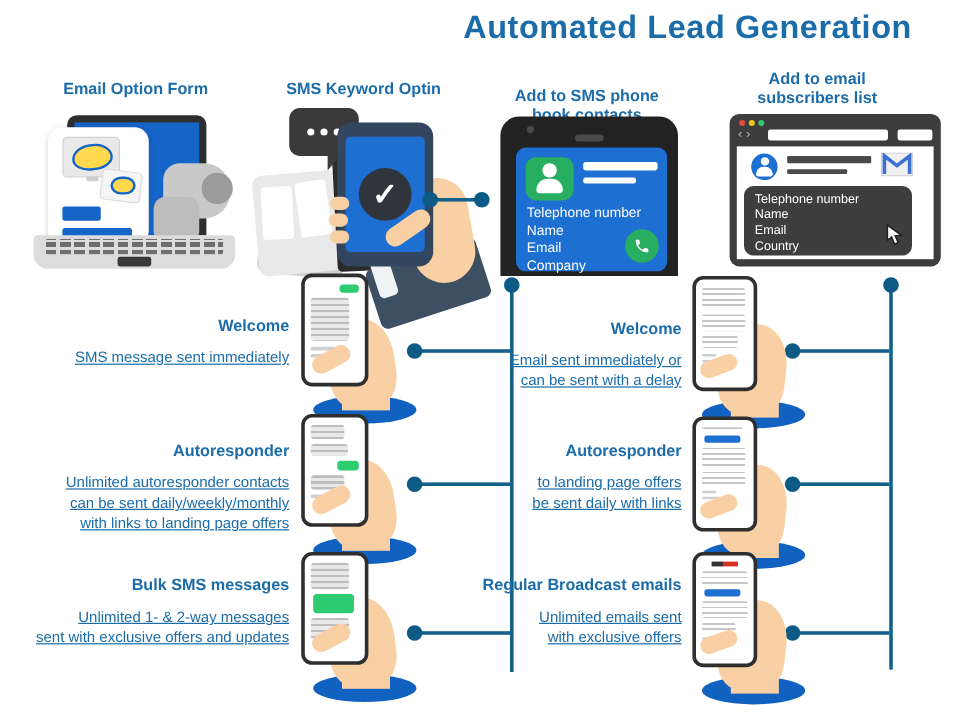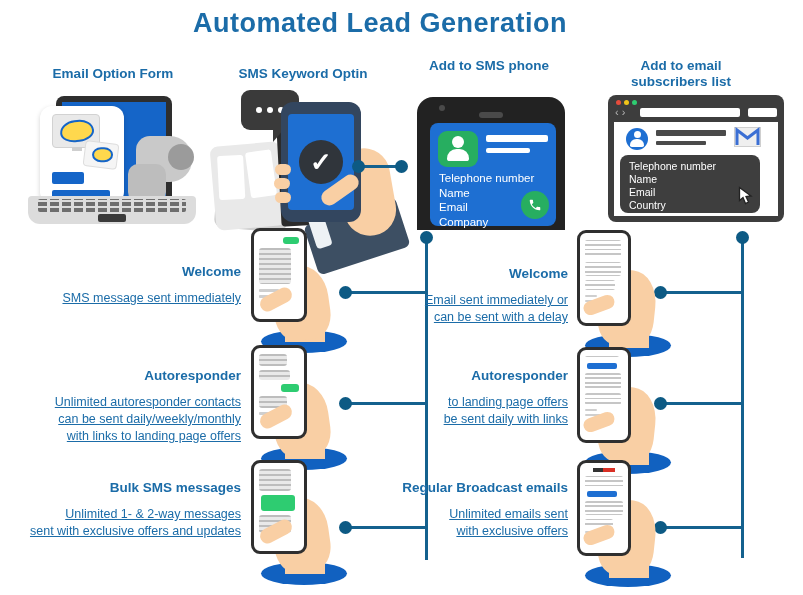--- a/index.html
+++ b/index.html
@@ -1,21 +1,21 @@
 <!DOCTYPE html>
 <html><head>
 <meta charset="utf-8">
 <style>
   html,body{margin:0;padding:0;background:#fff;}
   .canvas{position:relative;width:803px;height:595px;background:#ffffff;overflow:hidden;
           font-family:"Liberation Sans",sans-serif;}
   .abs{position:absolute;}
 
   
-  .title{position:absolute;top:8px;left:0;width:760px;text-align:center;
+  .title{position:absolute;top:8px;left:0;width:760px;text-align:right;
          font-size:27px;font-weight:bold;color:#1b6ca8;letter-spacing:.5px;}
   .col-header{position:absolute;text-align:center;font-size:13.5px;font-weight:bold;
               color:#1b6ca8;line-height:16px;}
   .step{position:absolute;text-align:right;color:#1b6ca8;}
   .step-h{font-size:13.5px;font-weight:bold;white-space:nowrap;margin-bottom:11px;}
   .step-line{font-size:12.5px;line-height:17px;white-space:nowrap;text-decoration:underline;}
 
   
   .cline{position:absolute;background:#14618e;}
   .cdot{position:absolute;width:13px;height:13px;border-radius:50%;background:#0d5a84;}
@@ -123,22 +123,23 @@
 <div class="canvas">
 
   <div class="title">Automated Lead Generation</div>
 
   <div class="col-header" style="left:28px;top:66px;width:170px;">
     <div>Email Option Form</div>
   </div>
   <div class="col-header" style="left:218px;top:66px;width:170px;">
     <div>SMS Keyword Optin</div>
   </div>
-  <div class="col-header" style="left:409px;top:58px;width:160px;">
+  <div class="col-header" style="left:409px;top:72px;width:160px;">
     <div>Add to SMS phone</div>
+    <div>book contacts</div>
   </div>
   <div class="col-header" style="left:601px;top:58px;width:160px;">
     <div>Add to email</div>
     <div>subscribers list</div>
   </div>
 
   <div class="abs laptop">
     <div class="abs lap-screen">
       <div class="abs lap-screen-in"></div>
     </div>

